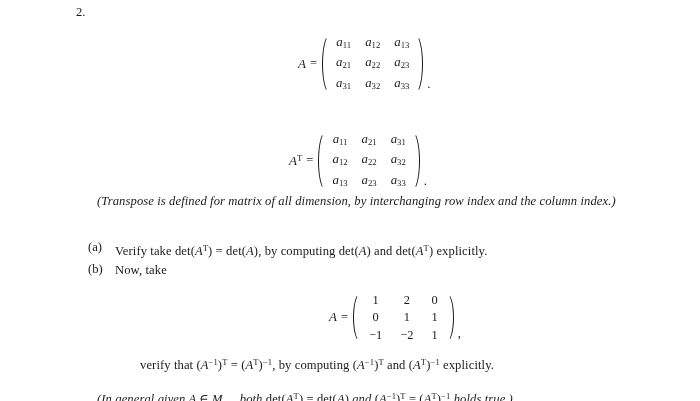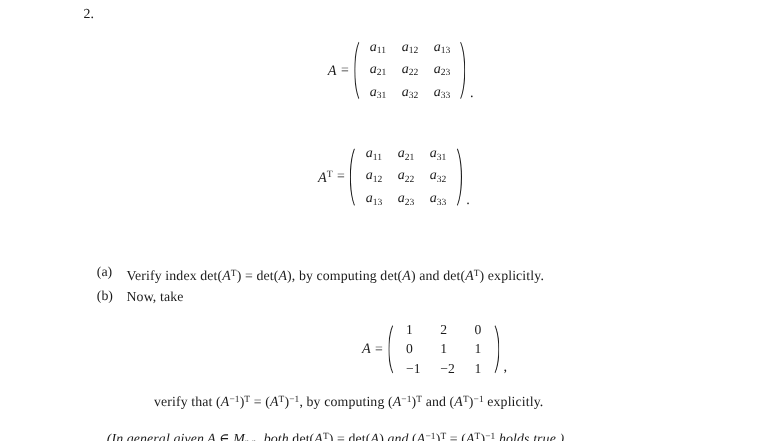--- a/index.html
+++ b/index.html
@@ -99,21 +99,21 @@
     border-bottom-color: transparent;
   }
   .mtx-body {
     display: table;
     border-collapse: collapse;
     padding: 1px 2px;
   }
   .mrow { display: table-row; }
   .mcell {
     display: table-cell;
-    text-align: left;
+    text-align: center;
     padding: 0.5px 7px;
     font-style: italic;
     white-space: nowrap;
     font-size: 12.8px;
     line-height: 16.5px;
   }
   .mcell.num {
     font-style: normal;
     font-size: 12.4px;
     padding: 0.5px 9px;
@@ -193,24 +193,25 @@
           <span class="mcell"><span>a</span><sub>13</sub></span>
           <span class="mcell"><span>a</span><sub>23</sub></span>
           <span class="mcell"><span>a</span><sub>33</sub></span>
         </span>
       </span>
       <span class="paren right"></span>
     </span>
     <span class="trail">.</span>
   </div>
 
+  <div class="para it" style="left:97px; top:192px; width:540px;">(Transpose is defined for matrix of all dimension, by interchanging row index and the column index.)</div>
 
   <div class="sub-label" style="left:88px; top:240px;">(a)</div>
   <div class="line" style="left:115px; top:240px;">
-    <span>Verify index det(</span><span class="mathvar">A</span><sup>T</sup><span>) = det(</span><span class="mathvar">A</span><span>), by computing det(</span><span class="mathvar">A</span><span>) and det(</span><span class="mathvar">A</span><sup>T</sup><span>) explicitly.</span>
+    <span>Verify take det(</span><span class="mathvar">A</span><sup>T</sup><span>) = det(</span><span class="mathvar">A</span><span>), by computing det(</span><span class="mathvar">A</span><span>) and det(</span><span class="mathvar">A</span><sup>T</sup><span>) explicitly.</span>
   </div>
 
   <div class="sub-label" style="left:88px; top:262px;">(b)</div>
   <div class="line" style="left:115px; top:262px;">Now, take</div>
 
   <div class="eq" style="left:329px; top:291px;">
     <span class="lhs">A</span>
     <span class="eqsign">=</span>
     <span class="matrix">
       <span class="paren left"></span>

